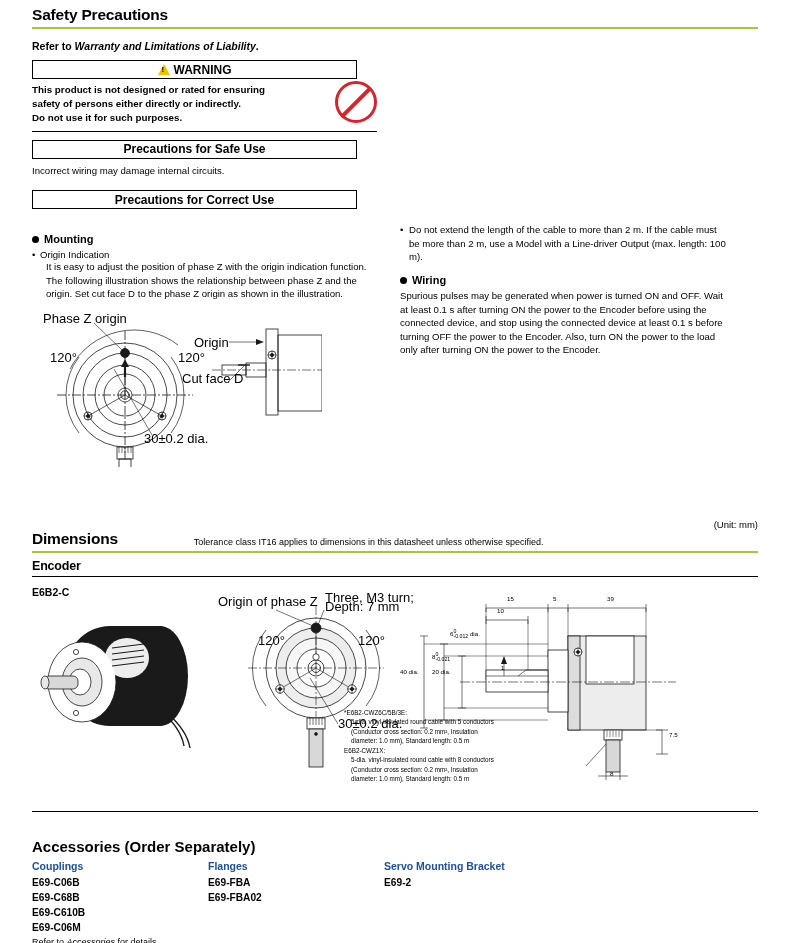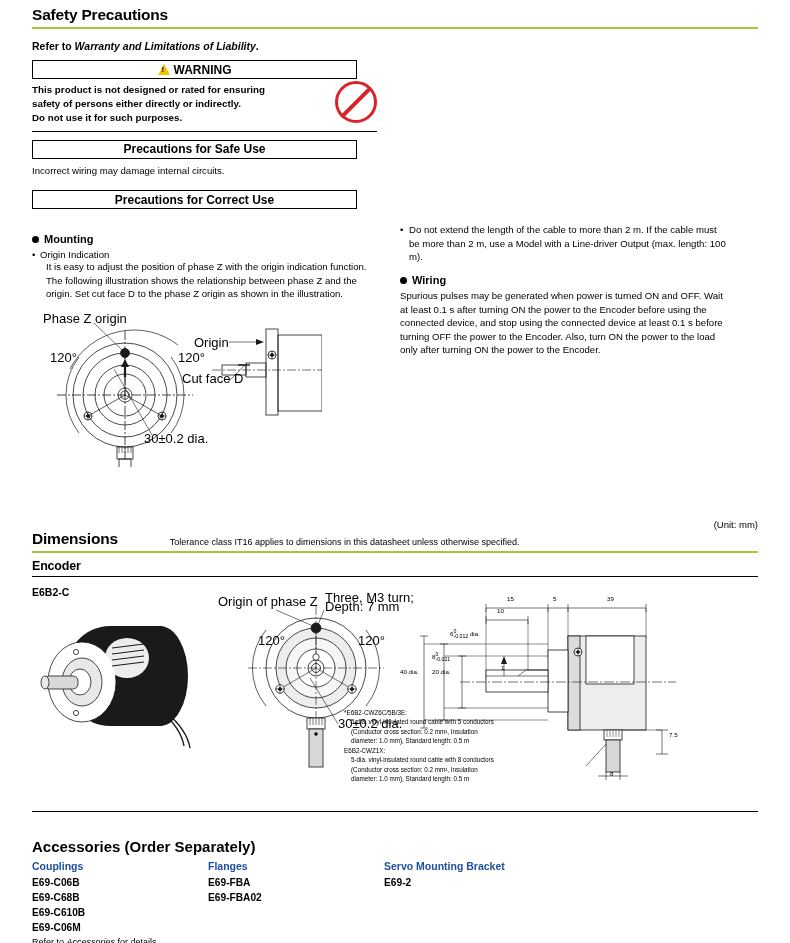--- a/index.html
+++ b/index.html
@@ -80,21 +80,21 @@
   .rb::before { content: "•"; position: absolute; left: 0; top: 0; }
 
   
   .fig { position: relative; }
   .lbl { position: absolute; font-size: 13px; white-space: nowrap; }
   .lbl.sm { font-size: 6.2px; }
   .lbl.xs { font-size: 5.2px; }
 
   
   .unit { text-align: right; font-size: 9.5px; }
-  .dimrow { display: flex; align-items: flex-end; }
+  .dimrow { display: flex; align-items: flex-end; gap: 24px; }
   .tolerance { font-size: 9px; margin-left: 52px; padding-bottom: 1px; }
 
   .model { font-size: 10.5px; font-weight: bold; margin-top: 9px; }
 
   
   .acc-h { font-size: 15px; font-weight: bold; margin-top: 26px; }
   .acc-cols { display: flex; margin-top: 5px; }
   .acc-col { width: 176px; }
   .acc-col.wide { width: 220px; }
   .acc-title { font-size: 10.5px; font-weight: bold; color: #1d4fa3; margin-bottom: 3px; }

